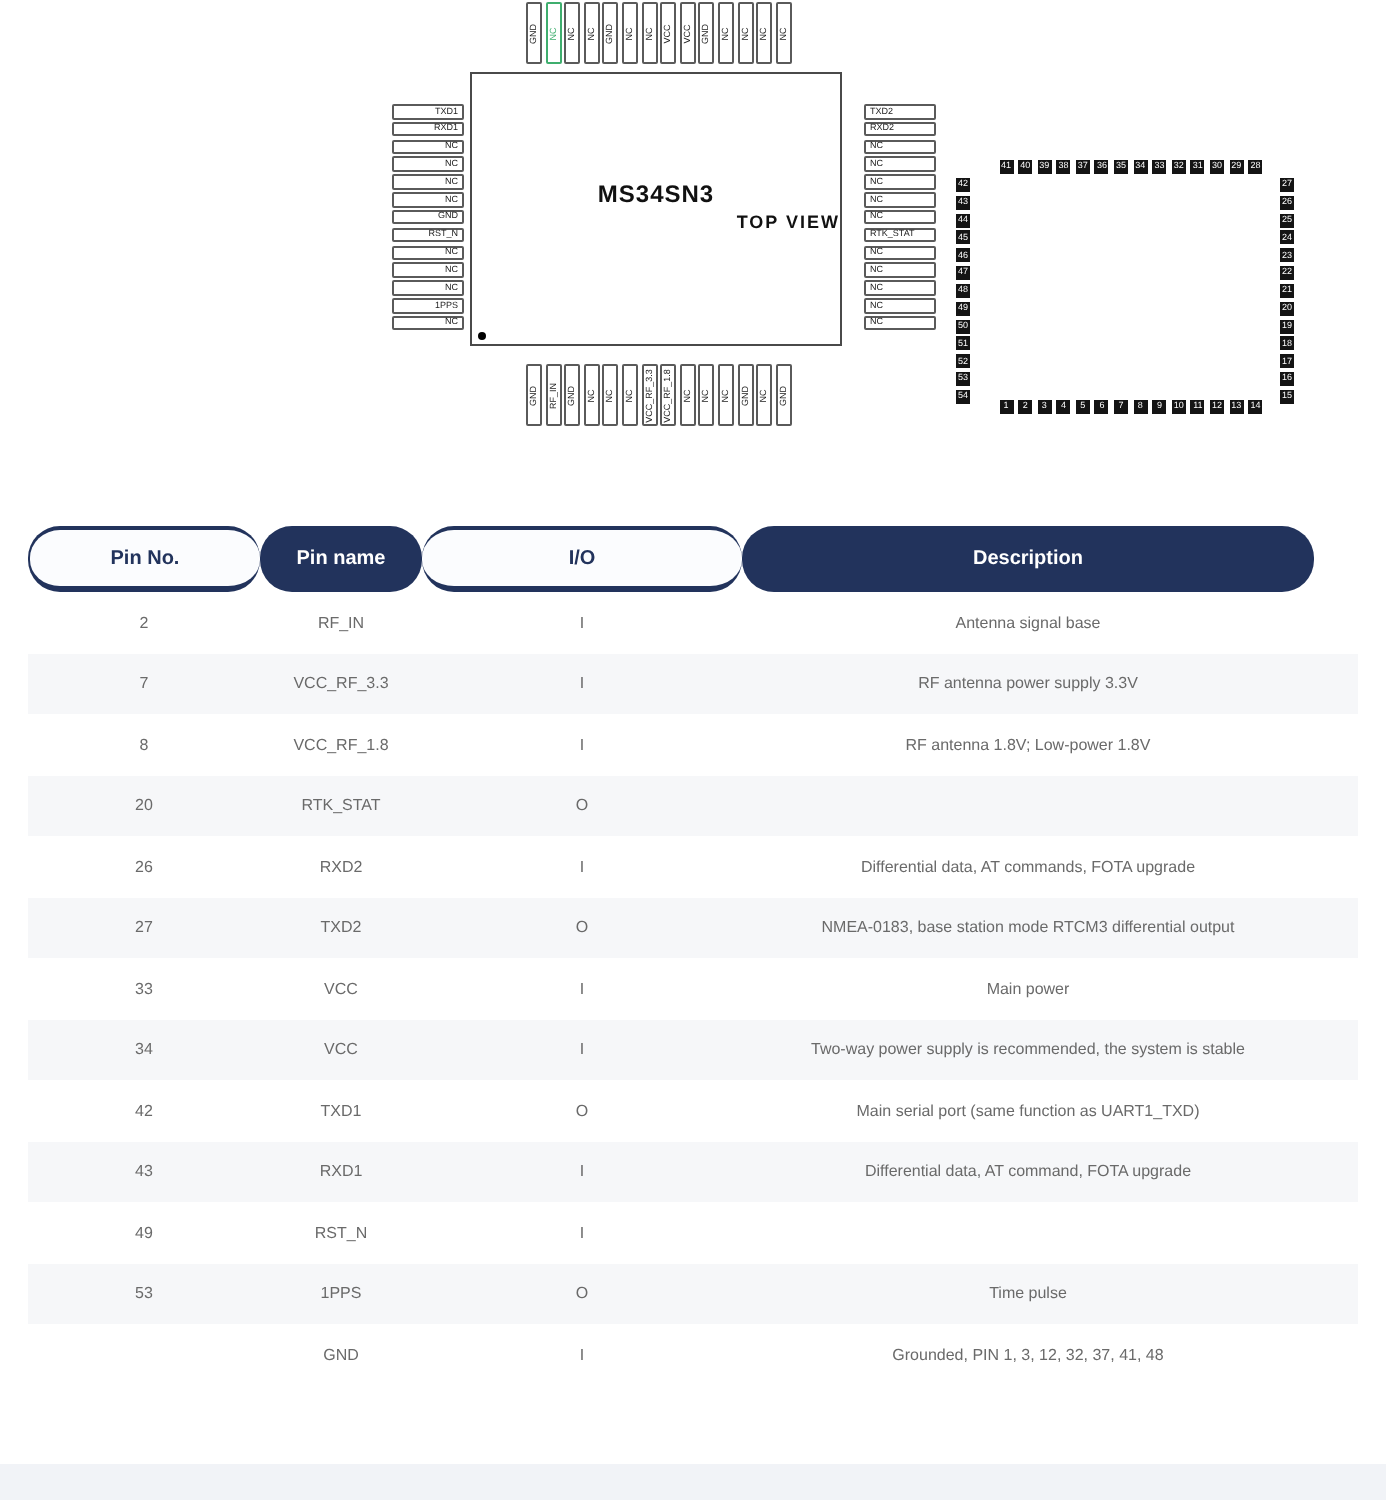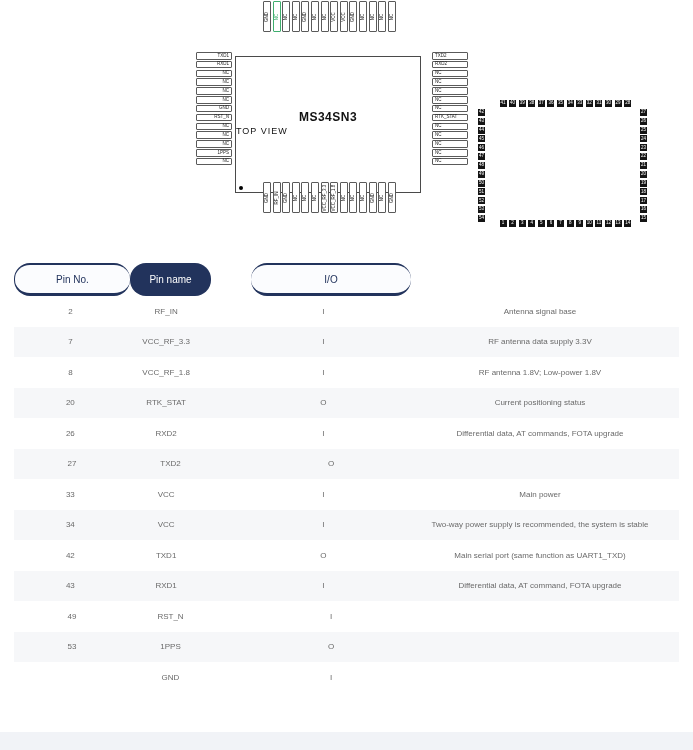--- a/index.html
+++ b/index.html
@@ -1,26 +1,26 @@
 <!DOCTYPE html>
 <html><head>
 <meta charset="utf-8">
 <style>
   html,body{margin:0;padding:0;background:#ffffff;}
   .page{position:relative;width:693px;height:750px;background:#ffffff;overflow:hidden;
         font-family:"Liberation Sans",sans-serif;}
 
   
   .diagram{position:absolute;left:0;top:0;width:693px;height:240px;}
-  .chip{position:absolute;left:235px;top:56px;width:186px;height:137px;
+  .chip{position:absolute;left:235px;top:36px;width:186px;height:137px;
         border:1px solid #4a4a4a;background:#ffffff;box-sizing:border-box;}
   .chip-title{position:absolute;left:0;right:0;top:53px;text-align:center;
         font-size:12px;font-weight:bold;color:#111;letter-spacing:.5px;}
-  .chip-sub{position:absolute;left:0;right:0;top:69px;text-align:left;
-        font-size:9px;font-weight:normal;color:#111;letter-spacing:1px;}
+  .chip-sub{position:absolute;left:0;right:0;top:69px;text-align:right;
+        font-size:9px;font-weight:bold;color:#111;letter-spacing:1px;}
   .pin1-dot{position:absolute;left:3px;bottom:2px;width:4px;height:4px;
         border-radius:50%;background:#000;}
 
   .hpins{position:absolute;display:flex;gap:2.6px;}
   .hpins.toprow{left:263.5px;top:43px;}
   .hpins.bottomrow{left:263.5px;top:163px;}
   .vpins{position:absolute;display:flex;flex-direction:column;gap:1.83px;}
   .vpins.leftcol{left:242px;top:52px;}
   .vpins.rightcol{left:404px;top:52px;}
   .pin-sq{width:7px;height:7px;background:#141414;color:#fff;font-size:4.5px;
@@ -43,26 +43,26 @@
   .hlabel{width:36px;height:7.5px;border:1px solid #5a5a5a;border-radius:1px;
         background:#fff;box-sizing:border-box;display:flex;align-items:center;
         font-size:4.5px;color:#222;line-height:1;}
   .hlabels.leftcol .hlabel{justify-content:flex-end;padding-right:2px;}
   .hlabels.rightcol .hlabel{justify-content:flex-start;padding-left:2px;}
 
   
   .pin-table{position:absolute;left:14px;top:263px;width:665px;}
   .thead{display:flex;height:33px;}
   .th{display:flex;align-items:center;justify-content:center;font-size:10px;
-        font-weight:400;box-sizing:border-box;border-radius:16px;}
+        font-weight:700;box-sizing:border-box;border-radius:16px;}
   .th.light{background:#fbfcfe;color:#22335c;border-top:2px solid #22335c;
         border-bottom:3px solid #22335c;}
   .th.light.first{border-left:1px solid #22335c;}
   .th.dark{background:#22335c;color:#ffffff;}
-  .c0{width:116px;} .c1{width:81px;} .c2{width:160px;margin-left:40px;} .c3{width:286px;}
+  .c0{width:116px;} .c1{width:81px;} .c2{width:160px;} .c3{width:286px;}
   .trow{display:flex;height:30.5px;align-items:center;}
   .trow.stripe{background:#f6f7f9;}
   .td{font-size:8px;color:#6a6a6a;text-align:center;box-sizing:border-box;
         overflow:hidden;white-space:nowrap;}
 
   .footer-bar{position:absolute;left:0;top:732px;width:693px;height:18px;
         background:#f1f3f7;}
 </style>
 </head>
 <body>
@@ -259,56 +259,57 @@
         <div class="hlabel">NC</div>
       </div>
 
   </div>
 
   <div class="pin-table">
     <div class="thead">
         <div class="th c0 light first">Pin No.</div>
         <div class="th c1 dark">Pin name</div>
         <div class="th c2 light">I/O</div>
+        <div class="th c3 dark">Description</div>
       </div>
     <div class="tbody">
         <div class="trow">
           <div class="td c0">2</div>
           <div class="td c1">RF_IN</div>
           <div class="td c2">I</div>
           <div class="td c3">Antenna signal base</div>
         </div>
         <div class="trow stripe">
           <div class="td c0">7</div>
           <div class="td c1">VCC_RF_3.3</div>
           <div class="td c2">I</div>
-          <div class="td c3">RF antenna data supply 3.3V</div>
+          <div class="td c3">RF antenna power supply 3.3V</div>
         </div>
         <div class="trow">
           <div class="td c0">8</div>
           <div class="td c1">VCC_RF_1.8</div>
           <div class="td c2">I</div>
           <div class="td c3">RF antenna 1.8V;  Low-power 1.8V</div>
         </div>
         <div class="trow stripe">
           <div class="td c0">20</div>
           <div class="td c1">RTK_STAT</div>
           <div class="td c2">O</div>
-          <div class="td c3">Current positioning status</div>
         </div>
         <div class="trow">
           <div class="td c0">26</div>
           <div class="td c1">RXD2</div>
           <div class="td c2">I</div>
           <div class="td c3">Differential data, AT commands, FOTA upgrade</div>
         </div>
         <div class="trow stripe">
           <div class="td c0">27</div>
           <div class="td c1">TXD2</div>
           <div class="td c2">O</div>
+          <div class="td c3">NMEA-0183, base station mode RTCM3 differential output</div>
         </div>
         <div class="trow">
           <div class="td c0">33</div>
           <div class="td c1">VCC</div>
           <div class="td c2">I</div>
           <div class="td c3">Main power</div>
         </div>
         <div class="trow stripe">
           <div class="td c0">34</div>
           <div class="td c1">VCC</div>
@@ -329,24 +330,26 @@
         </div>
         <div class="trow">
           <div class="td c0">49</div>
           <div class="td c1">RST_N</div>
           <div class="td c2">I</div>
         </div>
         <div class="trow stripe">
           <div class="td c0">53</div>
           <div class="td c1">1PPS</div>
           <div class="td c2">O</div>
+          <div class="td c3">Time pulse</div>
         </div>
         <div class="trow">
           <div class="td c0"></div>
           <div class="td c1">GND</div>
           <div class="td c2">I</div>
+          <div class="td c3">Grounded, PIN 1, 3, 12, 32, 37, 41, 48</div>
         </div>
       </div>
   </div>
 
   <div class="footer-bar"></div>
 
 </div>
 
 </body></html>

